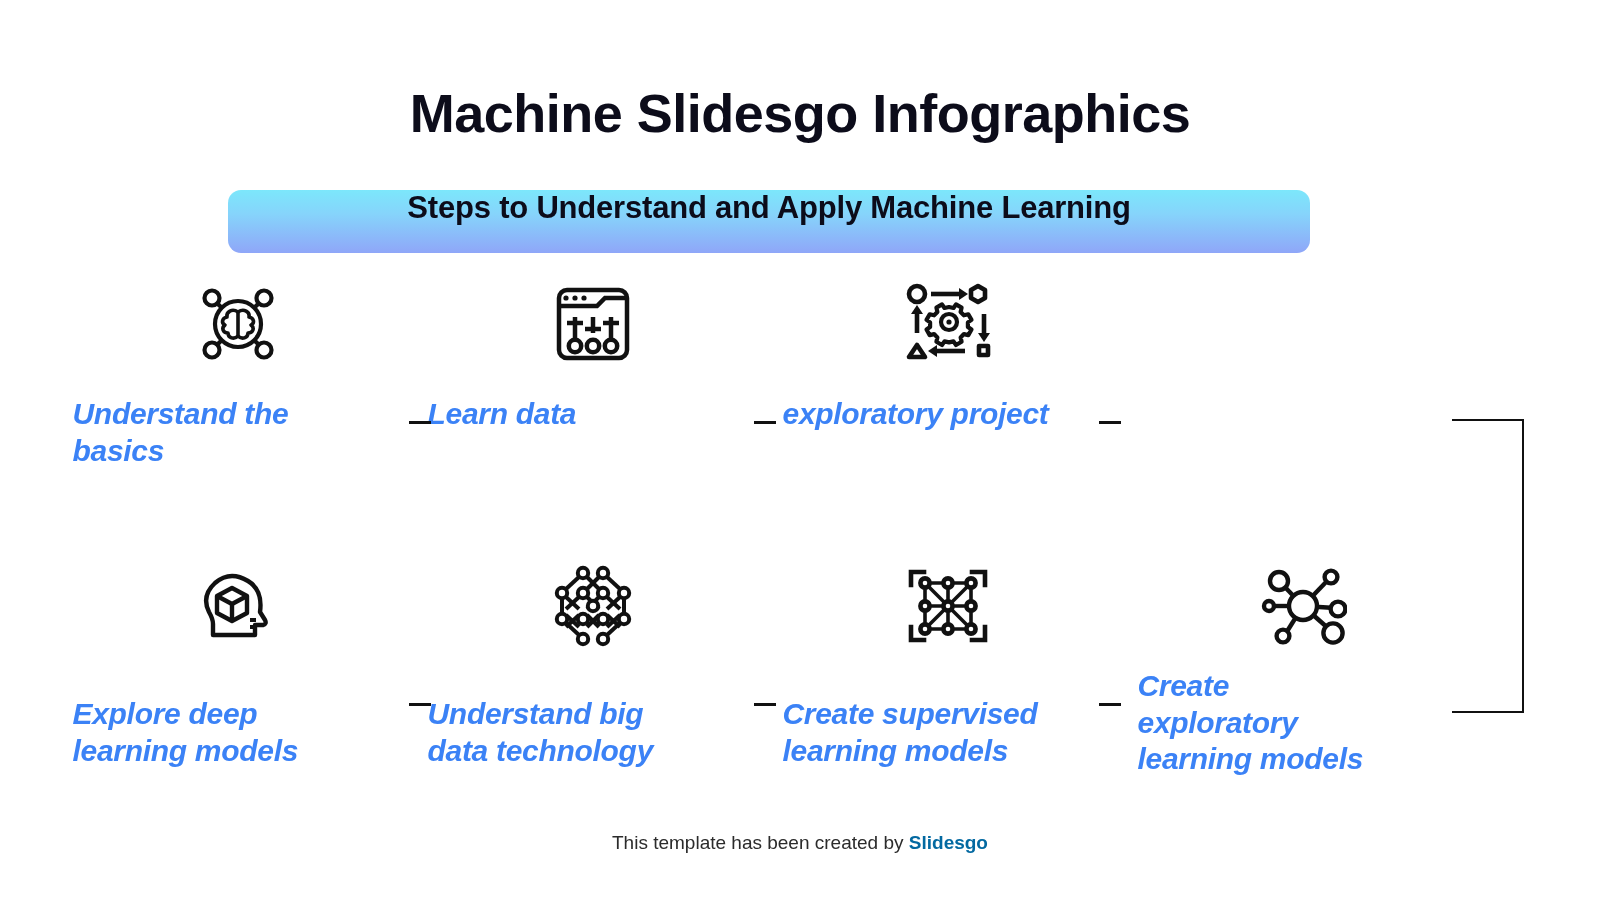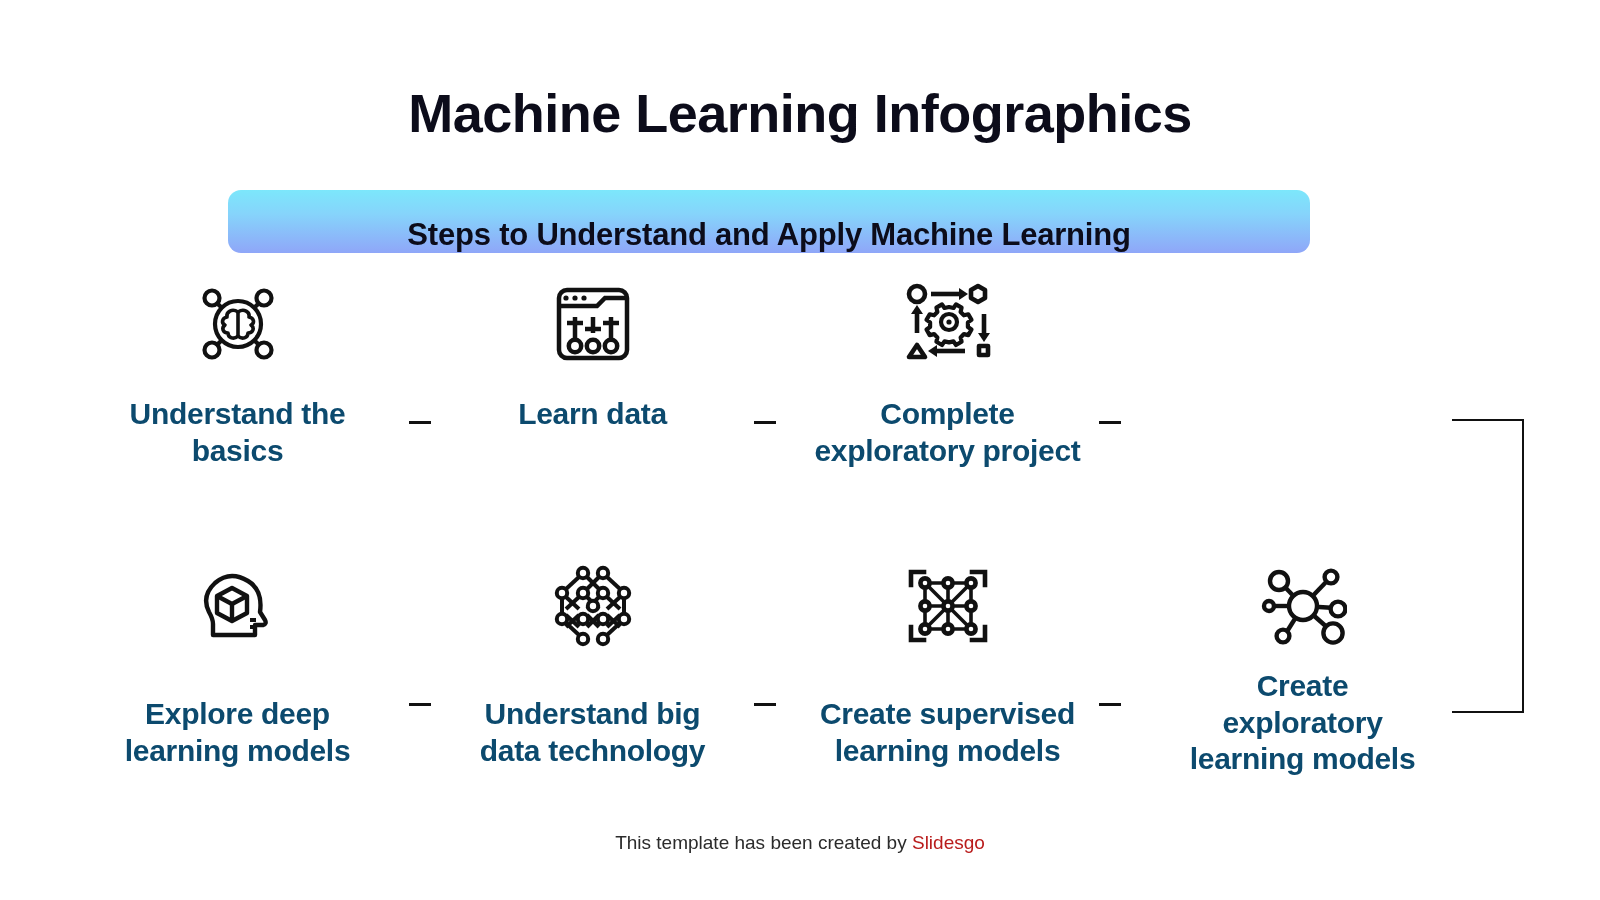--- a/index.html
+++ b/index.html
@@ -38,21 +38,21 @@
   
   .banner {
     position: absolute;
     left: 228px;
     top: 190px;
     width: 1082px;
     height: 63px;
     border-radius: 13px;
     background: linear-gradient(180deg, #7ce7fb 0%, #86d4fb 38%, #8fa6f8 100%);
     display: flex;
-    align-items: flex-end;
+    align-items: flex-start;
     justify-content: center;
   }
   .banner-text {
     font-size: 31px;
     font-weight: bold;
     color: #0c0c1a;
     letter-spacing: -0.2px;
   }
 
   
@@ -77,27 +77,27 @@
     width: 100px;
     height: 92px;
     display: flex;
     align-items: center;
     justify-content: center;
   }
   .icon-box svg { display: block; }
 
   .cell-label {
     margin-top: 26px;
-    text-align: center;
     font-size: 30px;
     font-weight: bold;
     line-height: 1.22;
-    color: #0c4a6e;
+    color: #3b82f6;
     letter-spacing: -0.3px;
     width: 330px;
+    font-style: italic;
   }
   .row-bottom .cell-label { margin-top: 44px; }
 
   
   .cell-label.three-line { margin-top: 16px; }
 
   
   .dash {
     position: absolute;
     width: 22px;
@@ -127,28 +127,28 @@
   
   .footer {
     position: absolute;
     left: 0;
     top: 832px;
     width: 1600px;
     text-align: center;
     font-size: 19px;
     color: #2b2b2b;
   }
-  .footer b { font-weight: normal; color: #b91c1c; }
+  .footer b { font-weight: bold; color: #0369a1; }
 </style>
 </head>
 <body>
 
 <div class="slide">
 
-  <div class="title">Machine Learning Infographics</div>
+  <div class="title">Machine Slidesgo Infographics</div>
 
   <div class="banner">
     <span class="banner-text">Steps to Understand and Apply Machine Learning</span>
   </div>
 
   <div class="row row-top">
 
     <div class="cell">
       <div class="icon-box">
         <svg width="86" height="86" viewBox="0 0 86 86" fill="none" stroke="#111" stroke-width="4.2">
@@ -211,21 +211,20 @@
           <path d="M62 70 h-30" stroke-width="4.6"></path>
           <path d="M34 64 l-9 6 l9 6 z" fill="#111" stroke="none"></path>
           <path d="M14 52 v-21" stroke-width="4.6"></path>
           <path d="M8 33 l6 -9 l6 9 z" fill="#111" stroke="none"></path>
           <circle cx="46" cy="41" r="8"></circle>
           <circle cx="46" cy="41" r="2.6" fill="#111" stroke="none"></circle>
           <path d="M46 26 l4.5 1 l2.5 -3.6 l5.6 3.2 l-1 4.4 l3.3 3.3 l4.4 -1 l3.2 5.6 l-3.6 2.5 l0 4.6 l3.6 2.5 l-3.2 5.6 l-4.4 -1 l-3.3 3.3 l1 4.4 l-5.6 3.2 l-2.5 -3.6 l-4.5 1 l-4.5 -1 l-2.5 3.6 l-5.6 -3.2 l1 -4.4 l-3.3 -3.3 l-4.4 1 l-3.2 -5.6 l3.6 -2.5 l0 -4.6 l-3.6 -2.5 l3.2 -5.6 l4.4 1 l3.3 -3.3 l-1 -4.4 l5.6 -3.2 l2.5 3.6 z" stroke-width="4.2" stroke-linejoin="round" transform="translate(0,0) scale(1)"></path>
         </svg>
       </div>
       <div class="cell-label">
-        <div>Complete</div>
         <div>exploratory project</div>
       </div>
     </div>
 
   </div>
 
   <div class="row row-bottom">
 
     <div class="cell">
       <div class="icon-box">

